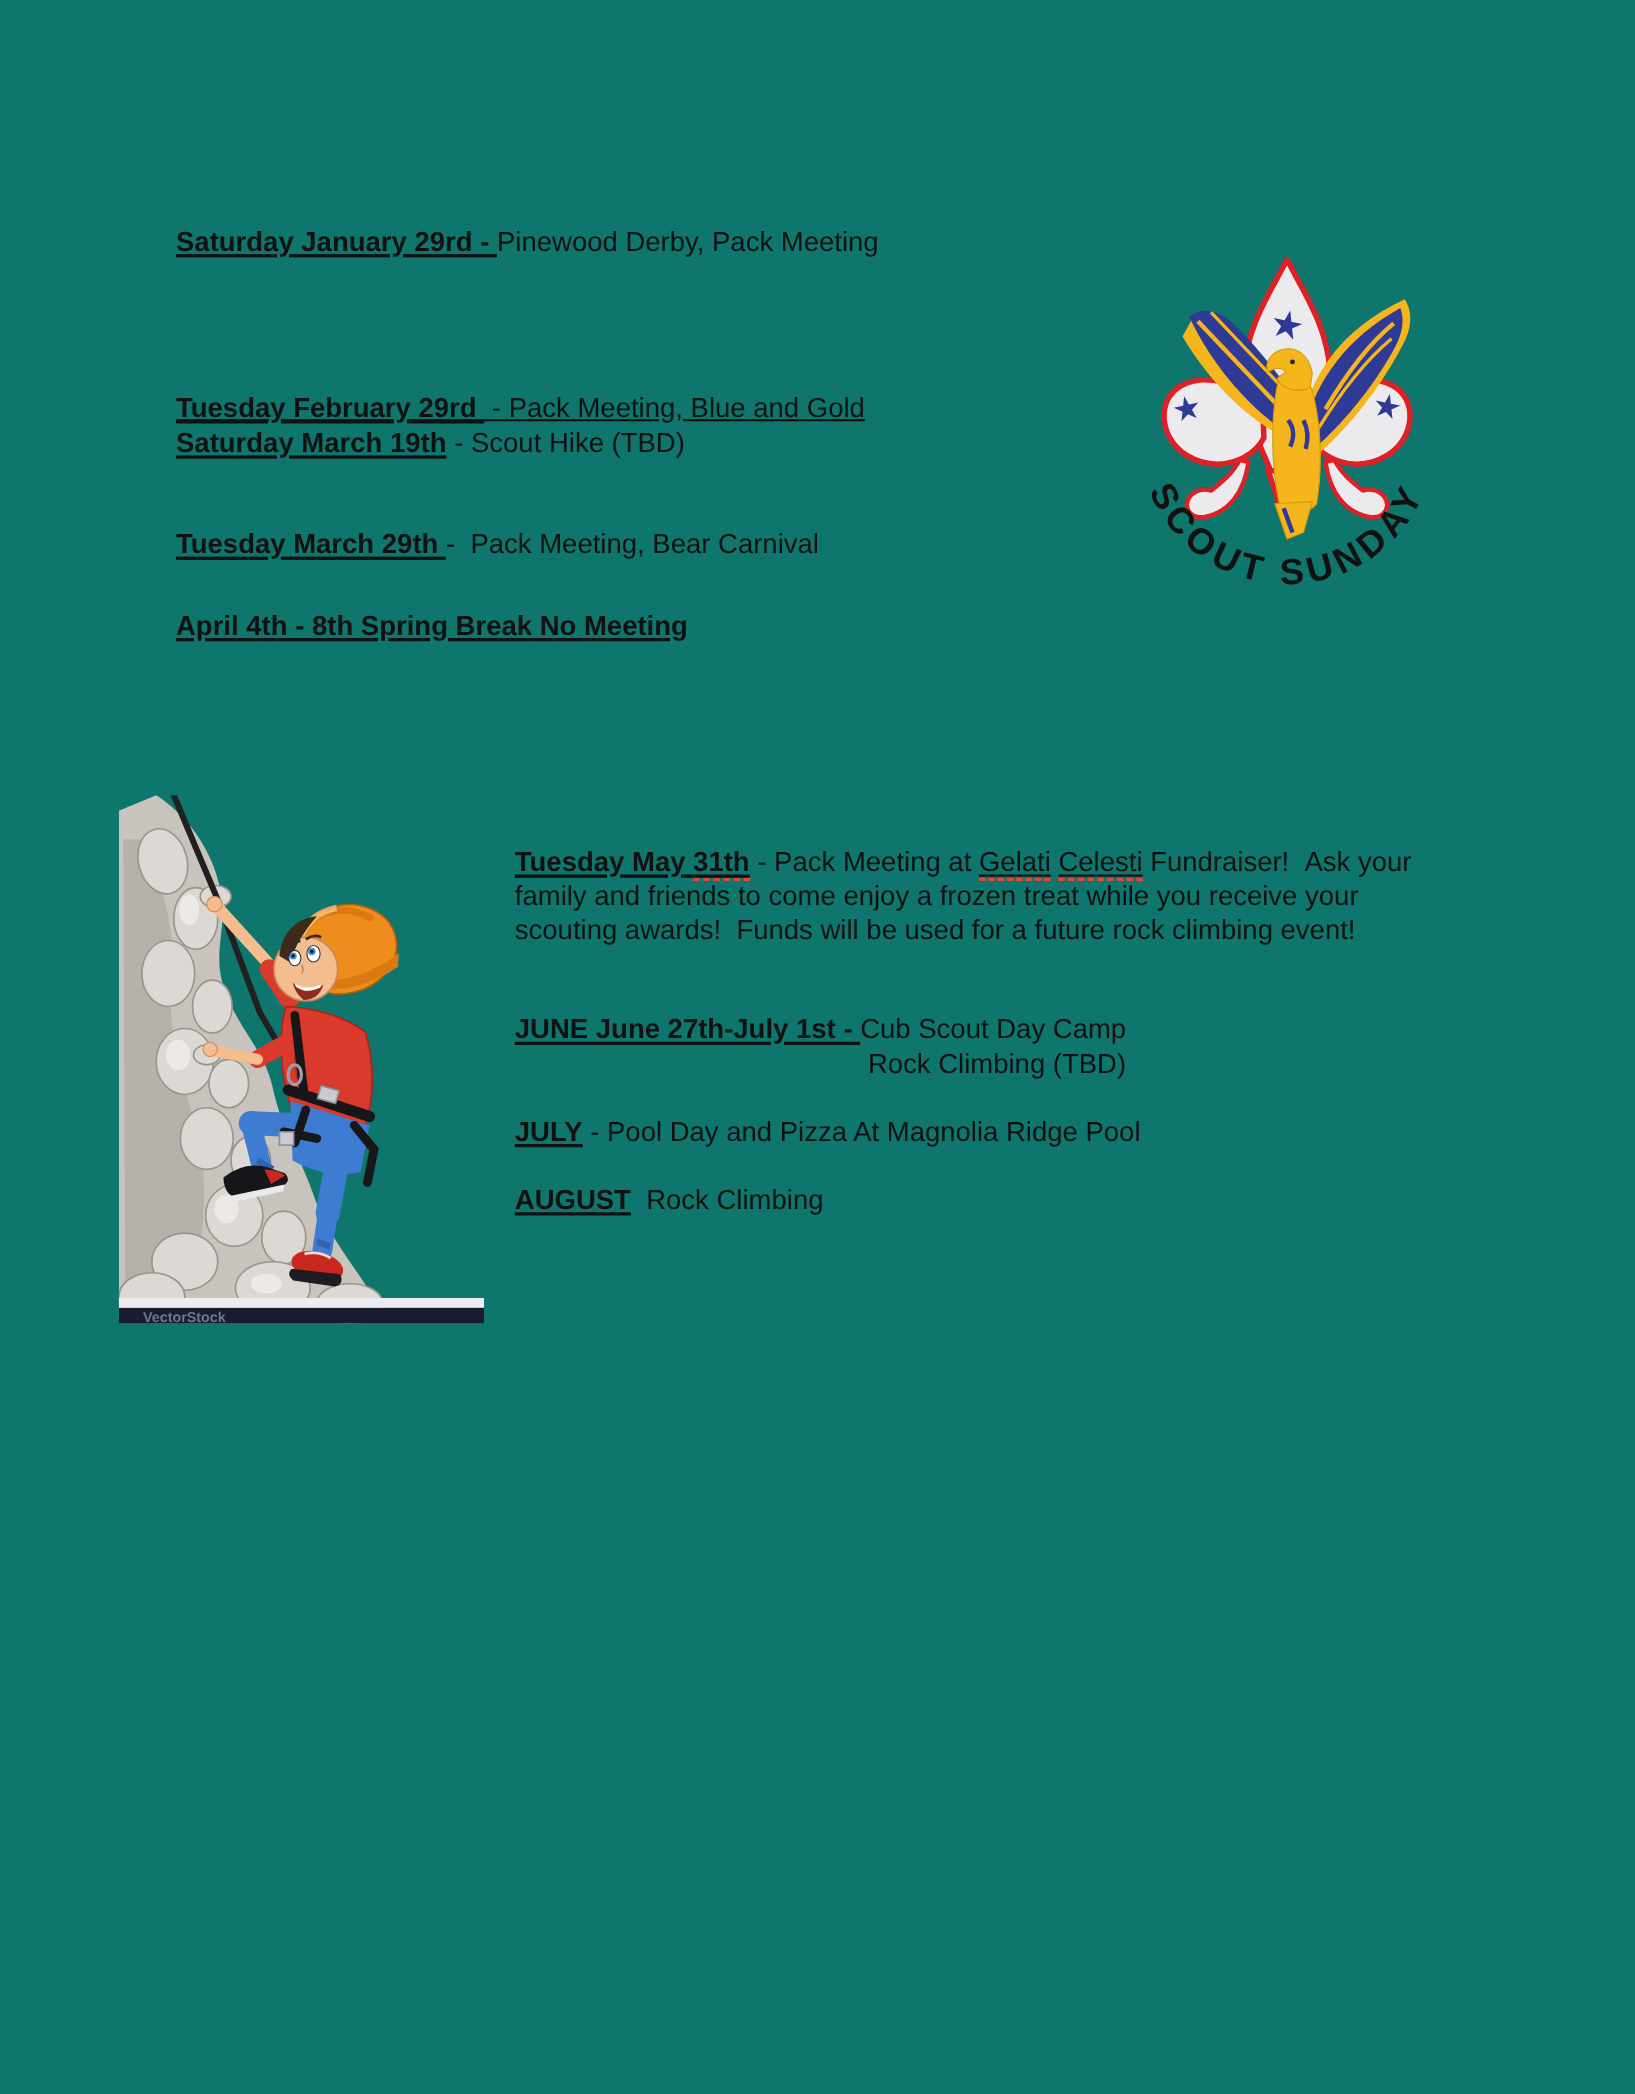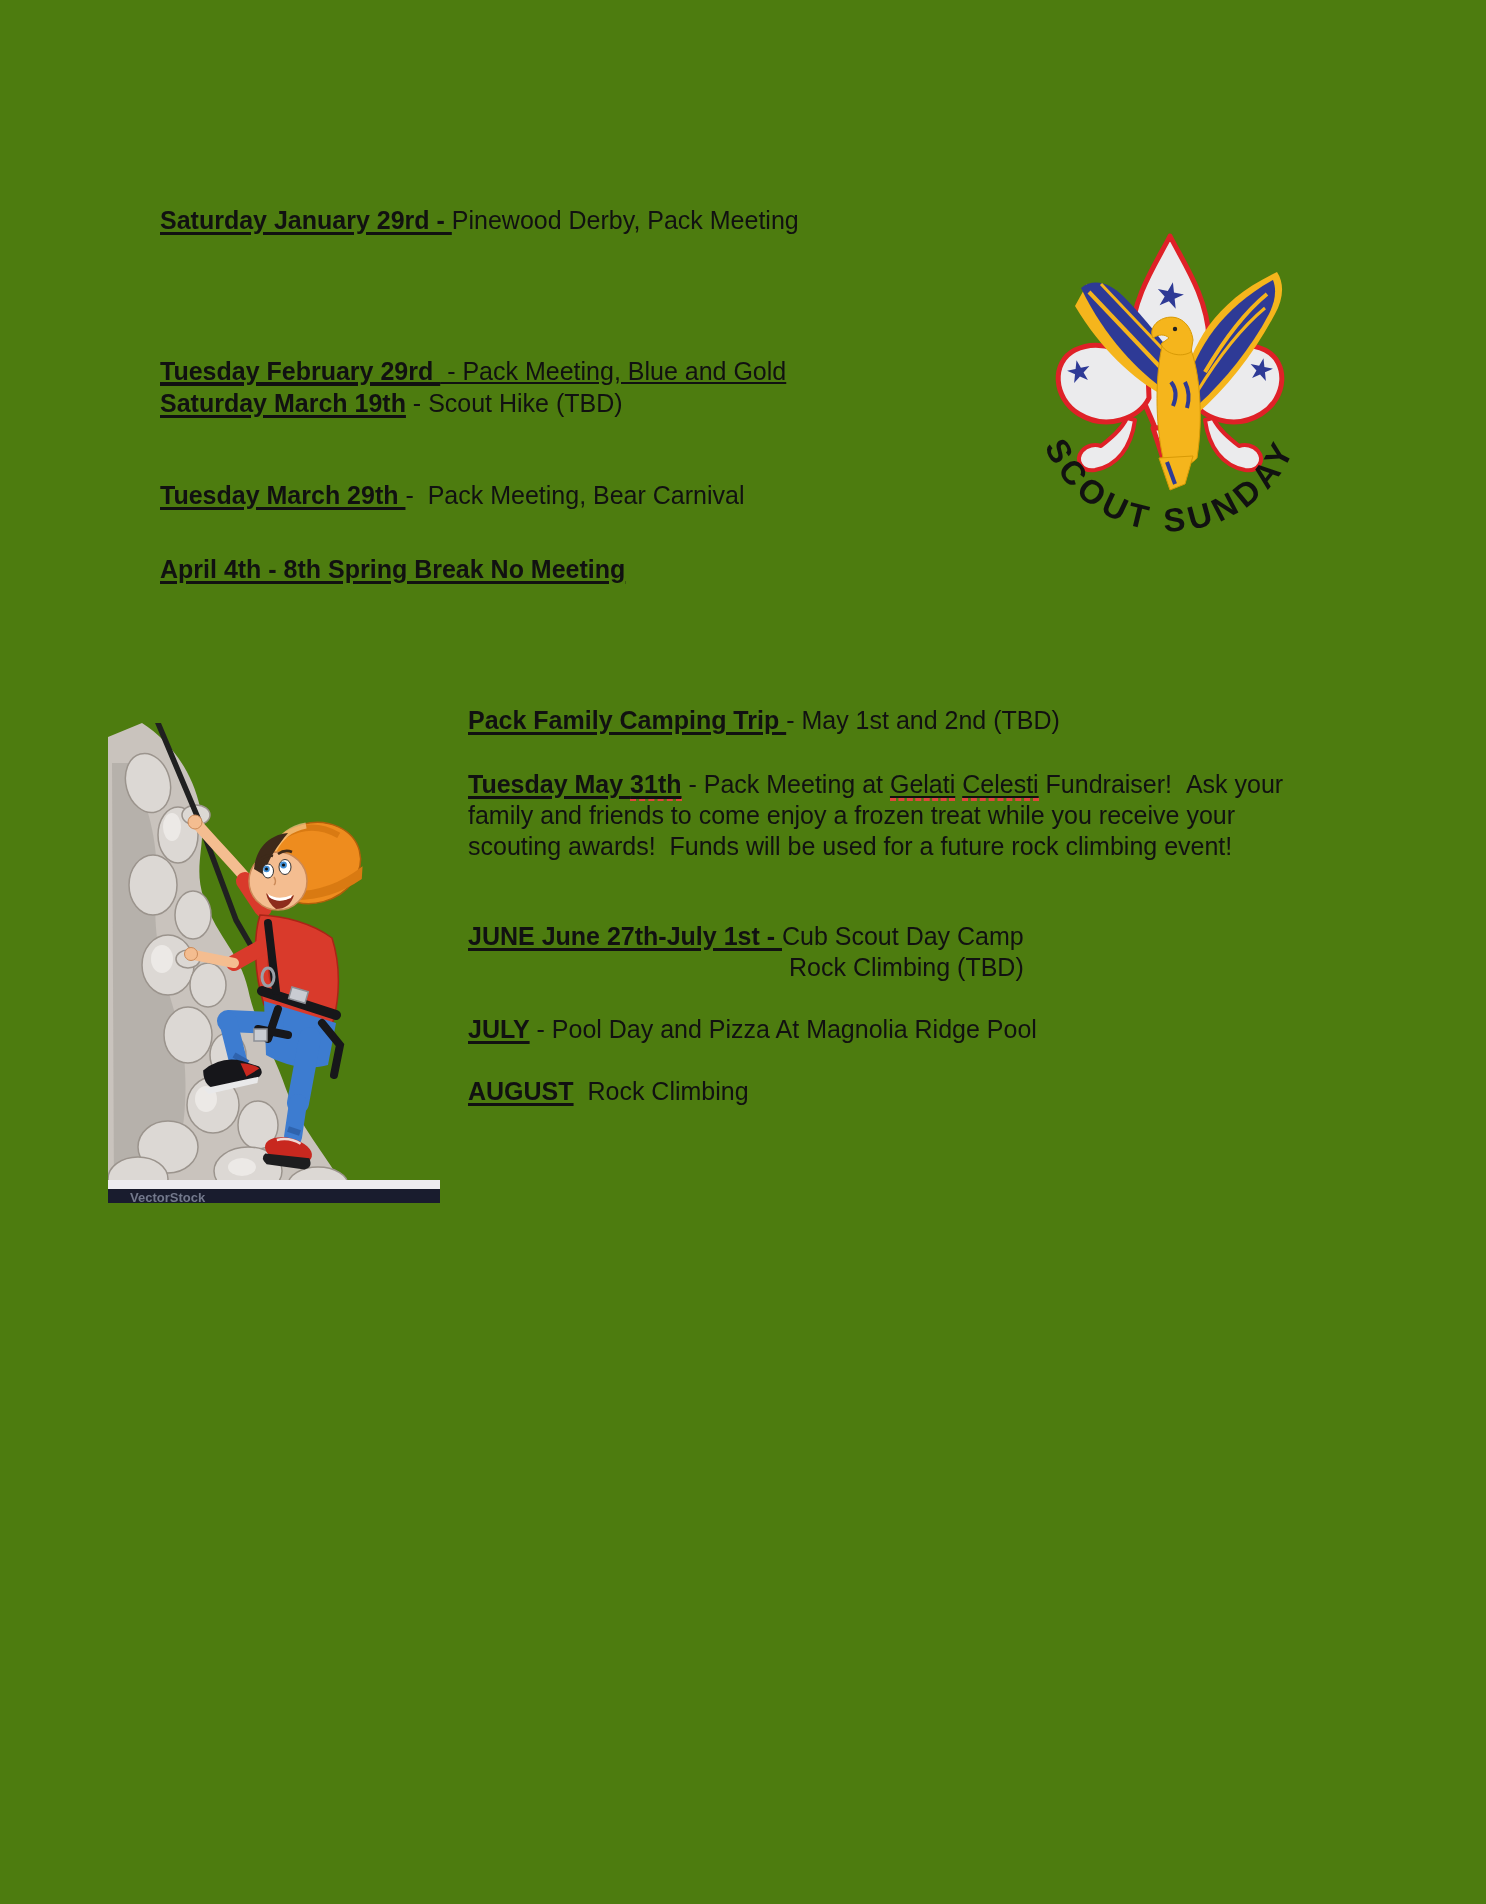--- a/index.html
+++ b/index.html
@@ -4,21 +4,21 @@
 <style>
   html,body{margin:0;padding:0;}
   body{
     width:1486px;height:1904px;
     background:#ffffff;
     font-family:"Liberation Sans", sans-serif;
     color:#111;
     position:relative;
     overflow:hidden;
   }
-  .page{position:absolute;inset:0;background:#4d7c0f;}
+  .page{position:absolute;inset:0;background:#0f766e;}
   .line{
     position:absolute;
     font-size:25px;
     line-height:31px;
     color:#111;
     white-space:normal;
   }
   .line span{white-space:pre-wrap;}
   .b{font-weight:700;}
   .u{text-decoration:underline;text-decoration-thickness:2.5px;text-underline-offset:3px;}
@@ -45,21 +45,20 @@
 </head>
 <body>
 
 <div class="page">
 
   <div class="line" id="b1"><span class="b u">Saturday January 29rd -&nbsp;</span><span>Pinewood Derby, Pack Meeting</span></div>
   <div class="line" id="b3"><span class="b u">Tuesday February 29rd&nbsp;</span><span>&nbsp;- Pack Meeting, Blue and Gold</span></div>
   <div class="line" id="b4"><span class="b u">Saturday March 19th</span><span> - Scout Hike (TBD)</span></div>
   <div class="line" id="b5"><span class="b u">Tuesday March 29th&nbsp;</span><span>- &nbsp;Pack Meeting, Bear Carnival</span></div>
   <div class="line" id="b6"><span class="b u">April 4th - 8th Spring Break No Meeting</span></div>
-  <div class="line" id="b8"><span class="b u">Pack Family Camping Trip&nbsp;</span><span>- May 1st and 2nd (TBD)</span></div>
   <div class="line" id="b9"><span class="b u">Tuesday May </span><span class="b u sq">31th</span><span> - Pack Meeting at </span><span class="u sq">Gelati</span><span> </span><span class="u sq">Celesti</span><span> Fundraiser! &nbsp;Ask your family and friends to come enjoy a frozen treat while you receive your scouting awards! &nbsp;Funds will be used for a future rock climbing event!</span></div>
   <div class="line" id="b10"><span class="b u">JUNE June 27th-July 1st -&nbsp;</span><span>Cub Scout Day Camp</span><br><span>Rock Climbing (TBD)</span></div>
   <div class="line" id="b11"><span class="b u">JULY</span><span> - Pool Day and Pizza At Magnolia Ridge Pool</span></div>
   <div class="line" id="b12"><span class="b u">AUGUST</span><span> &nbsp;Rock Climbing</span></div>
 
   <svg class="logo-svg" viewBox="0 0 270 335" aria-hidden="true">
     <defs>
       <path id="star" d="M0,-1 L0.2245,-0.309 L0.951,-0.309 L0.3633,0.118 L0.5878,0.809 L0,0.382 L-0.5878,0.809 L-0.3633,0.118 L-0.951,-0.309 L-0.2245,-0.309 Z"></path>
       <path id="arcpath" d="M 7 217 A 135 135 0 0 0 263 217" fill="none"></path>
     </defs>

